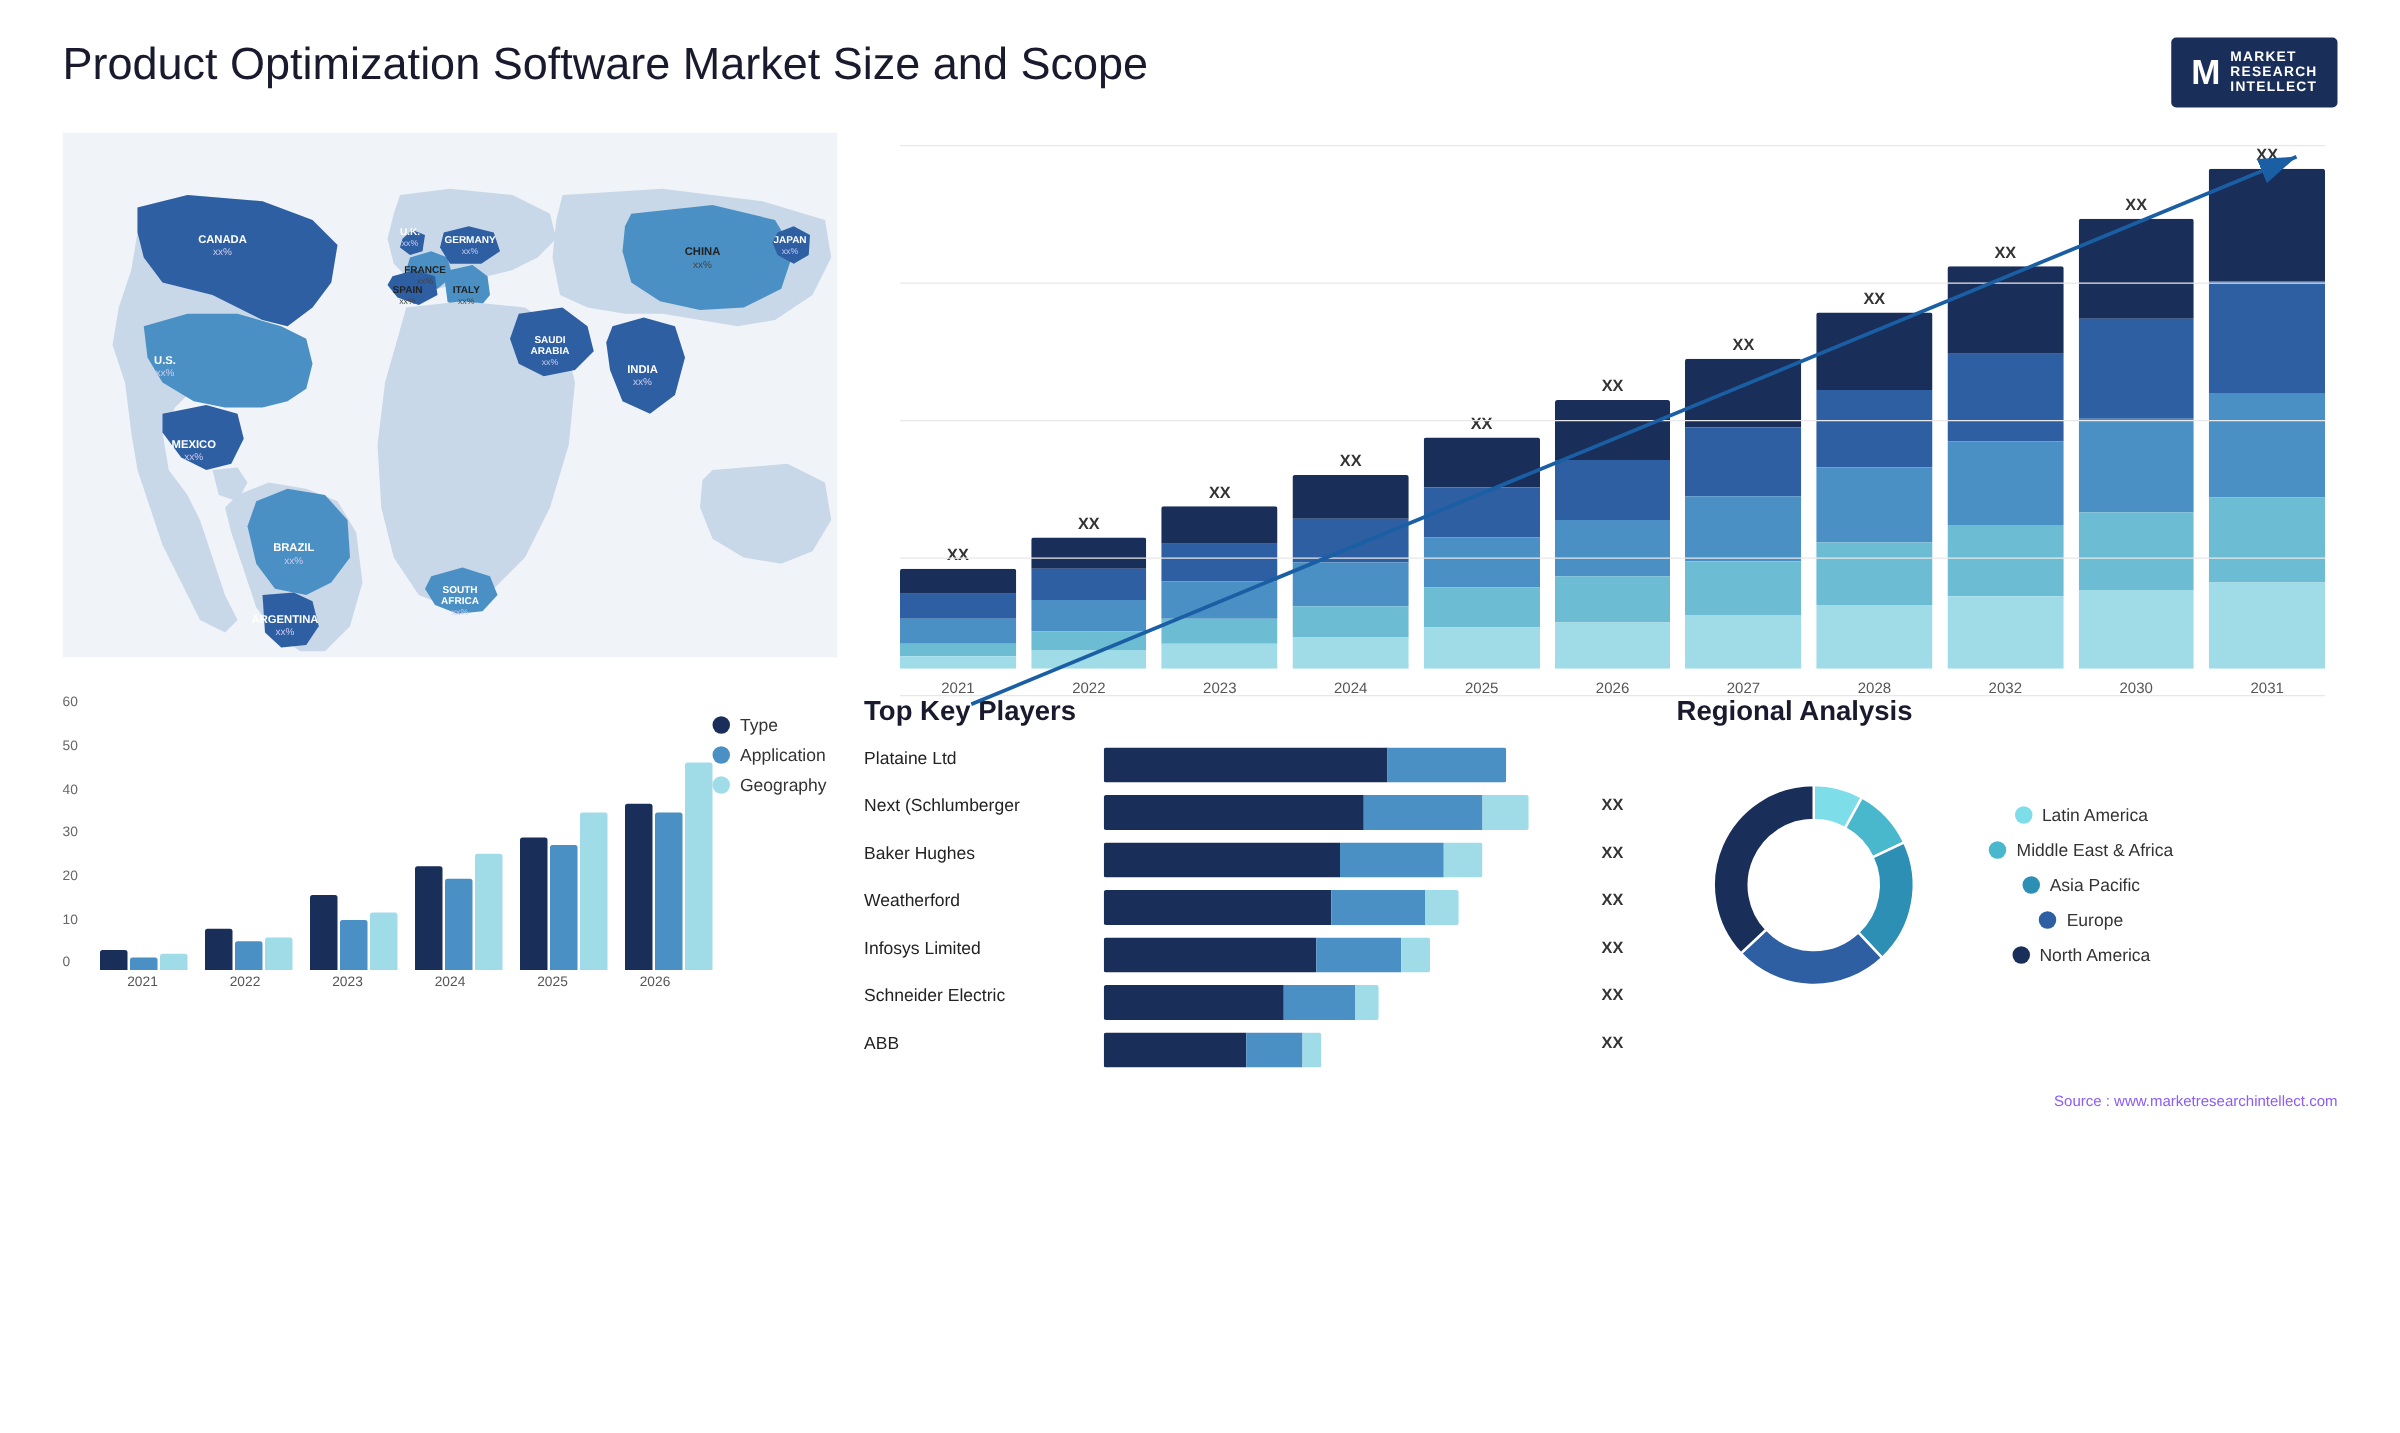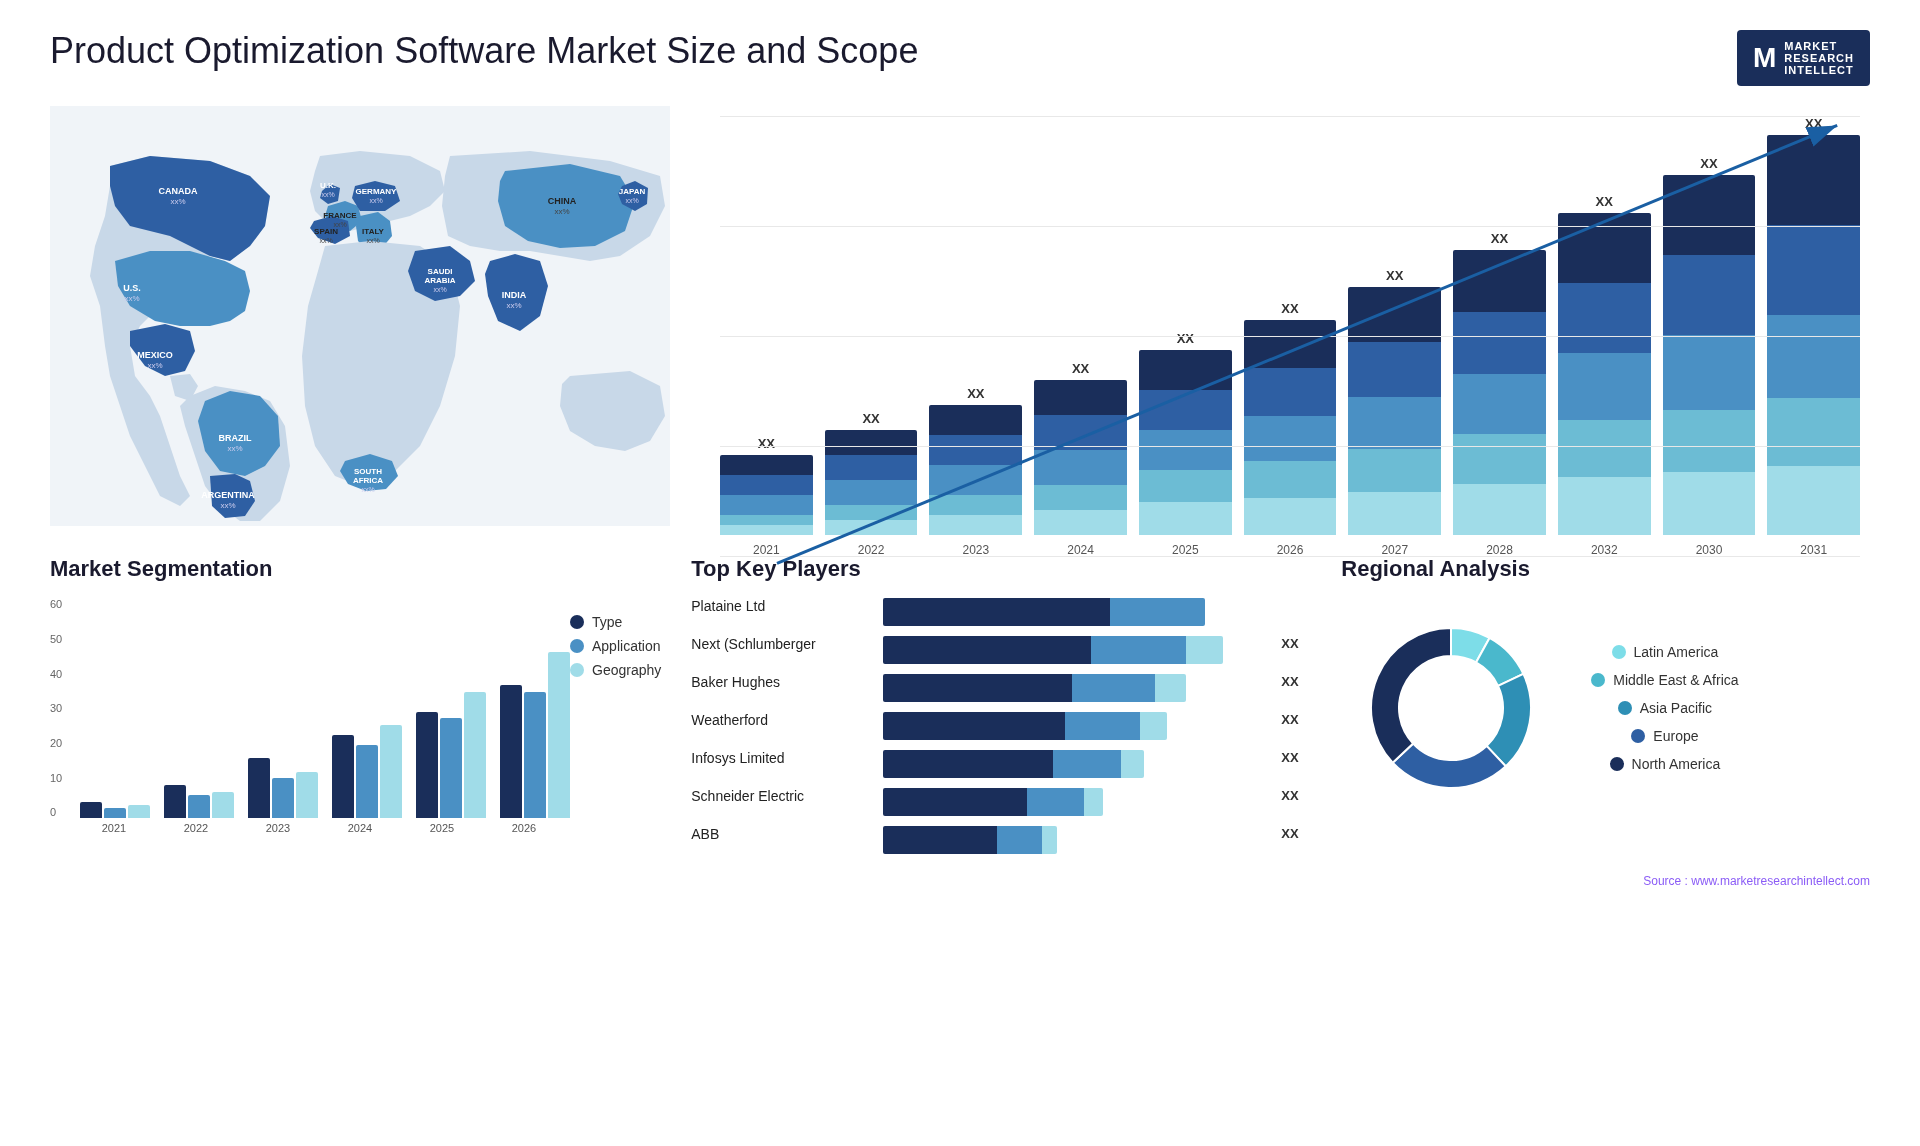--- a/index.html
+++ b/index.html
@@ -547,21 +547,20 @@
           </svg>
         </div>
 
     </div>
   </div>
 </div>
 
 <div class="bottom-section">
 
   <div class="segmentation-section">
-    <div class="section-title">Market Segmentation</div>
     <div style="display:flex; align-items:flex-start;">
       <div>
         <div class="seg-chart-area" id="segChartArea">
           <div class="y-axis-labels">
             <span>60</span>
             <span>50</span>
             <span>40</span>
             <span>30</span>
             <span>20</span>
             <span>10</span>

